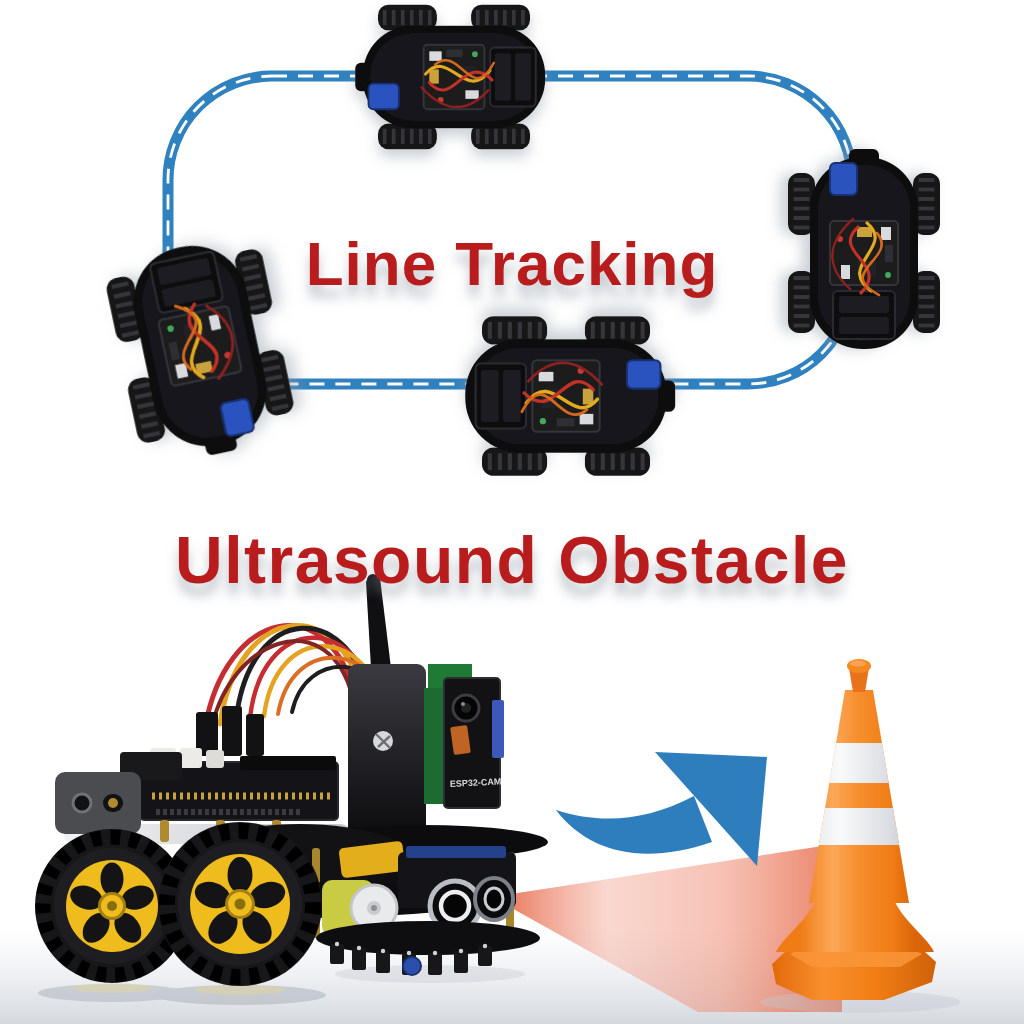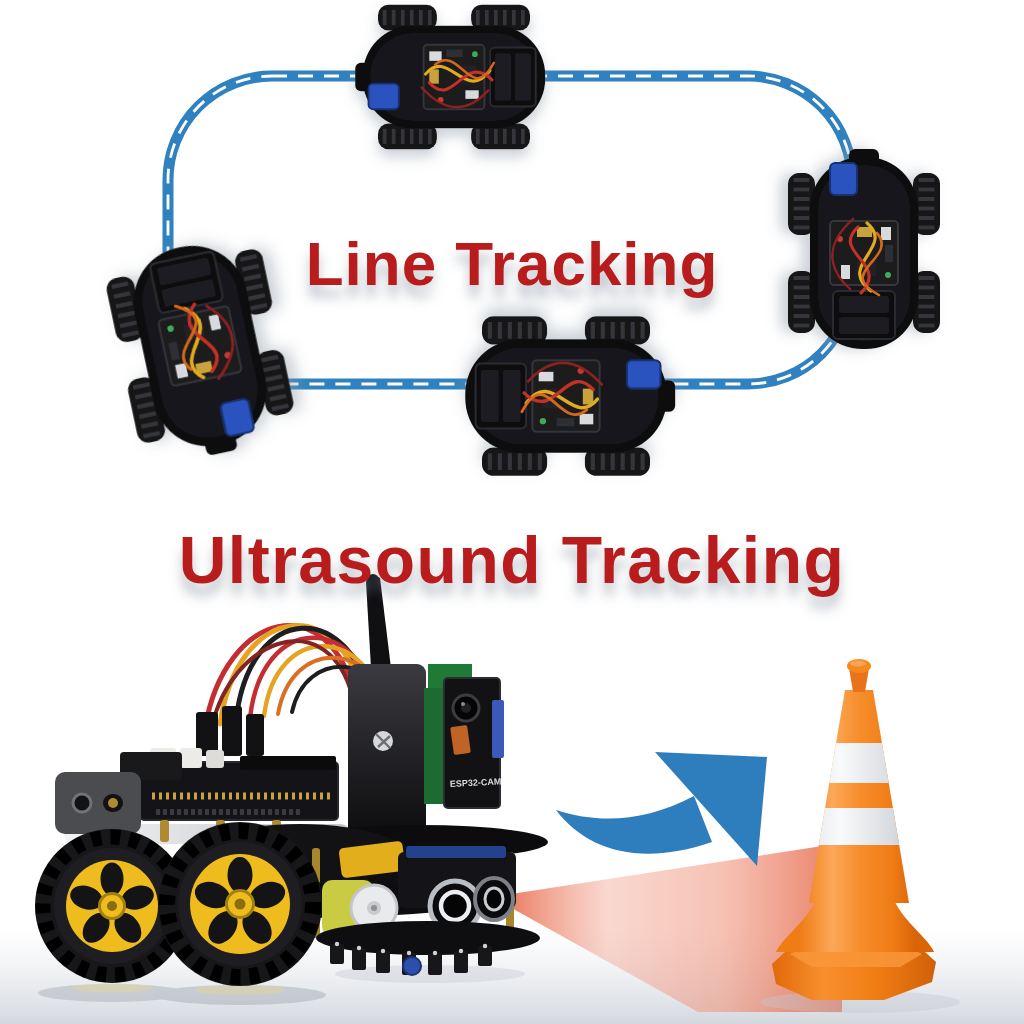--- a/index.html
+++ b/index.html
@@ -299,15 +299,15 @@
         <rect x="790" y="808" width="140" height="37" fill="url(#coneStripe)"></rect>
       </g>
       <path d="M 849 668 L 869 668 L 865 692 L 853 692 Z" fill="#e8731a"></path>
       <ellipse cx="859" cy="666" rx="12" ry="7" fill="#f5891f"></ellipse>
       <ellipse cx="858" cy="663.5" rx="8" ry="3" fill="#fba257"></ellipse>
     </g>
   </g>
 </svg>
 
 <div class="title title-line">Line Tracking</div>
-<div class="title title-ultra">Ultrasound Tracking</div>
+<div class="title title-ultra">Ultrasound Obstacle</div>
 
 </div>
 
 </body></html>

